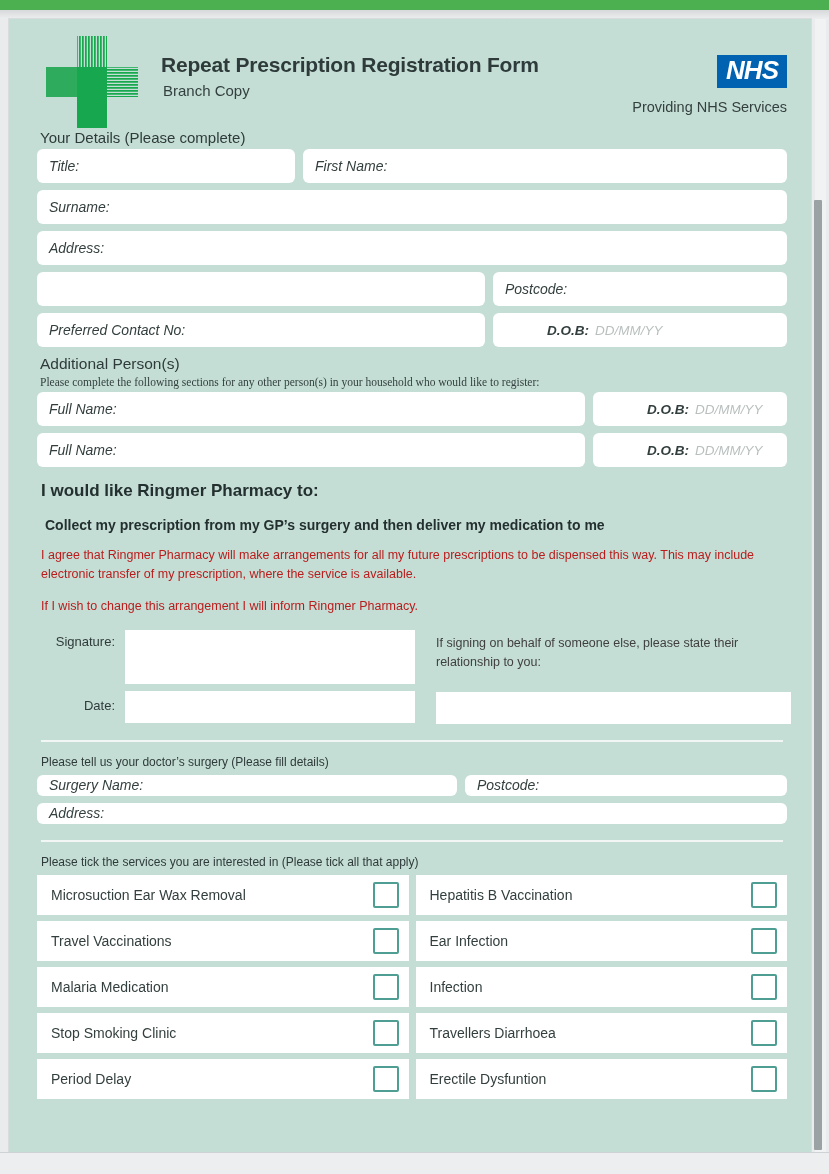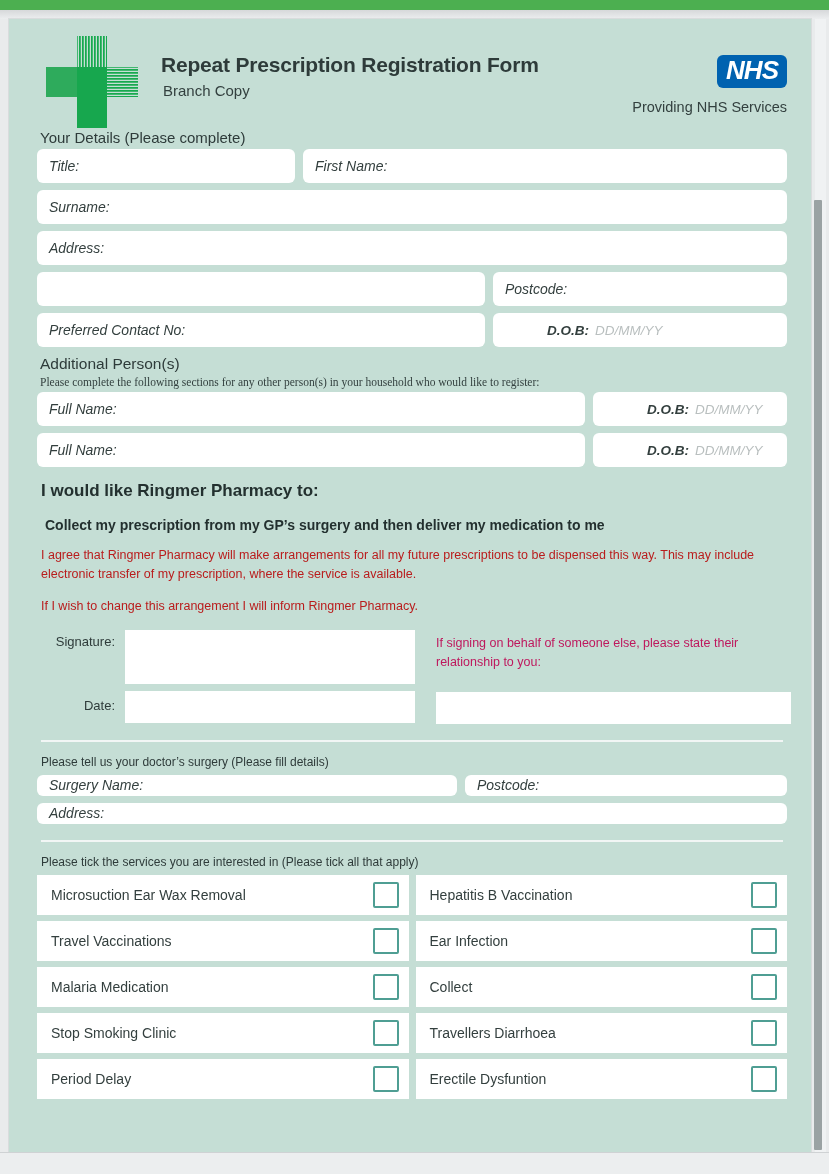--- a/index.html
+++ b/index.html
@@ -113,21 +113,20 @@
   .nhs-logo {
     display: inline-block;
     background: #0062b0;
     color: #ffffff;
     font-size: 26px;
     font-weight: bold;
     font-style: italic;
     letter-spacing: -1px;
     padding: 2px 9px 3px 9px;
     line-height: 1.06;
-    border-radius: 6px;
   }
   .nhs-tagline {
     font-size: 14.5px;
     color: #33403f;
     margin-top: 11px;
   }
 
   
   .section-label {
     font-size: 15px;
@@ -235,21 +234,21 @@
     background: #ffffff;
     width: 290px;
     height: 32px;
   }
   .sig-right {
     margin-left: 21px;
     width: 355px;
   }
   .rel-text {
     font-size: 12.5px;
-    color: #be185d;
+    color: #404040;
     line-height: 1.5;
     margin-top: 4px;
   }
   .rel-box {
     background: #ffffff;
     width: 355px;
     height: 32px;
     margin-top: 20px;
   }
 
@@ -480,21 +479,21 @@
       <div class="svc-col">
         <div class="svc-row">
           <span class="svc-label">Hepatitis B Vaccination</span>
           <span class="svc-check"></span>
         </div>
         <div class="svc-row">
           <span class="svc-label">Ear Infection</span>
           <span class="svc-check"></span>
         </div>
         <div class="svc-row">
-          <span class="svc-label">Collect</span>
+          <span class="svc-label">Infection</span>
           <span class="svc-check"></span>
         </div>
         <div class="svc-row">
           <span class="svc-label">Travellers Diarrhoea</span>
           <span class="svc-check"></span>
         </div>
         <div class="svc-row">
           <span class="svc-label">Erectile Dysfuntion</span>
           <span class="svc-check"></span>
         </div>

